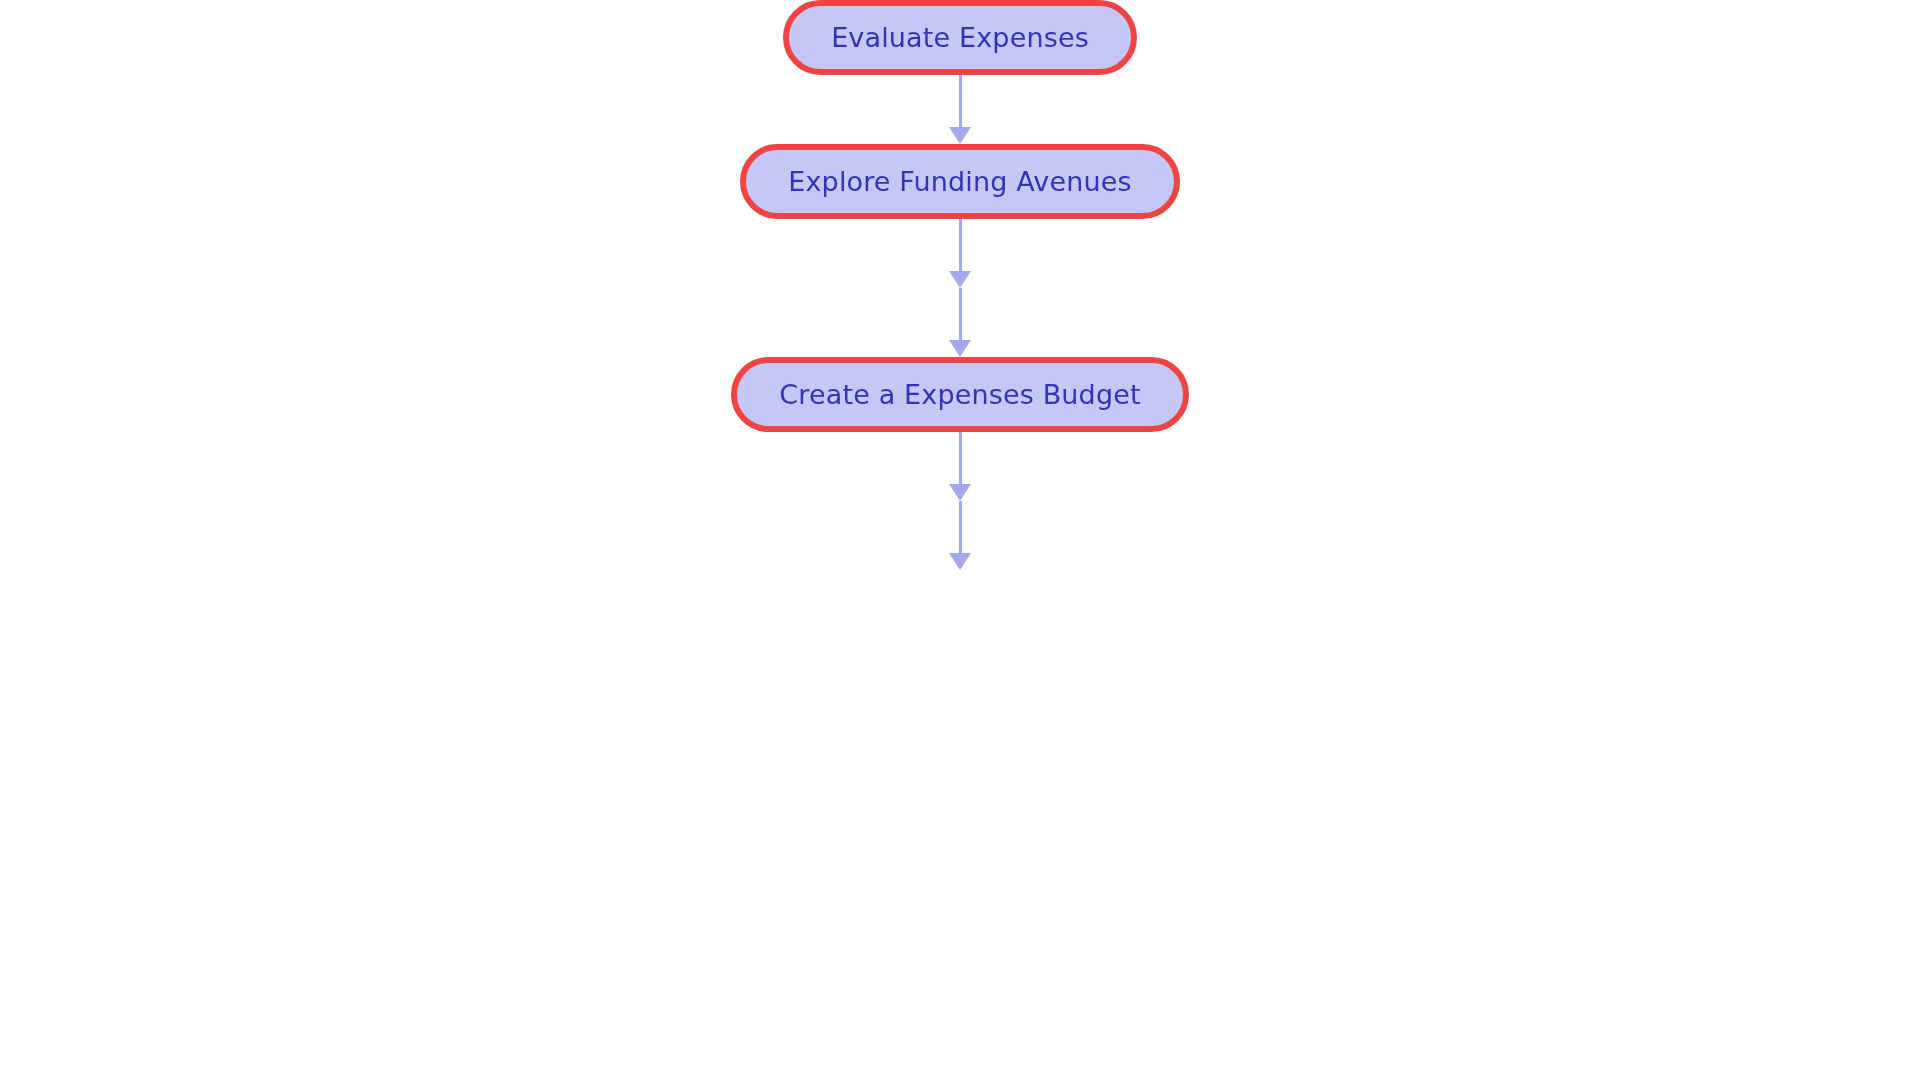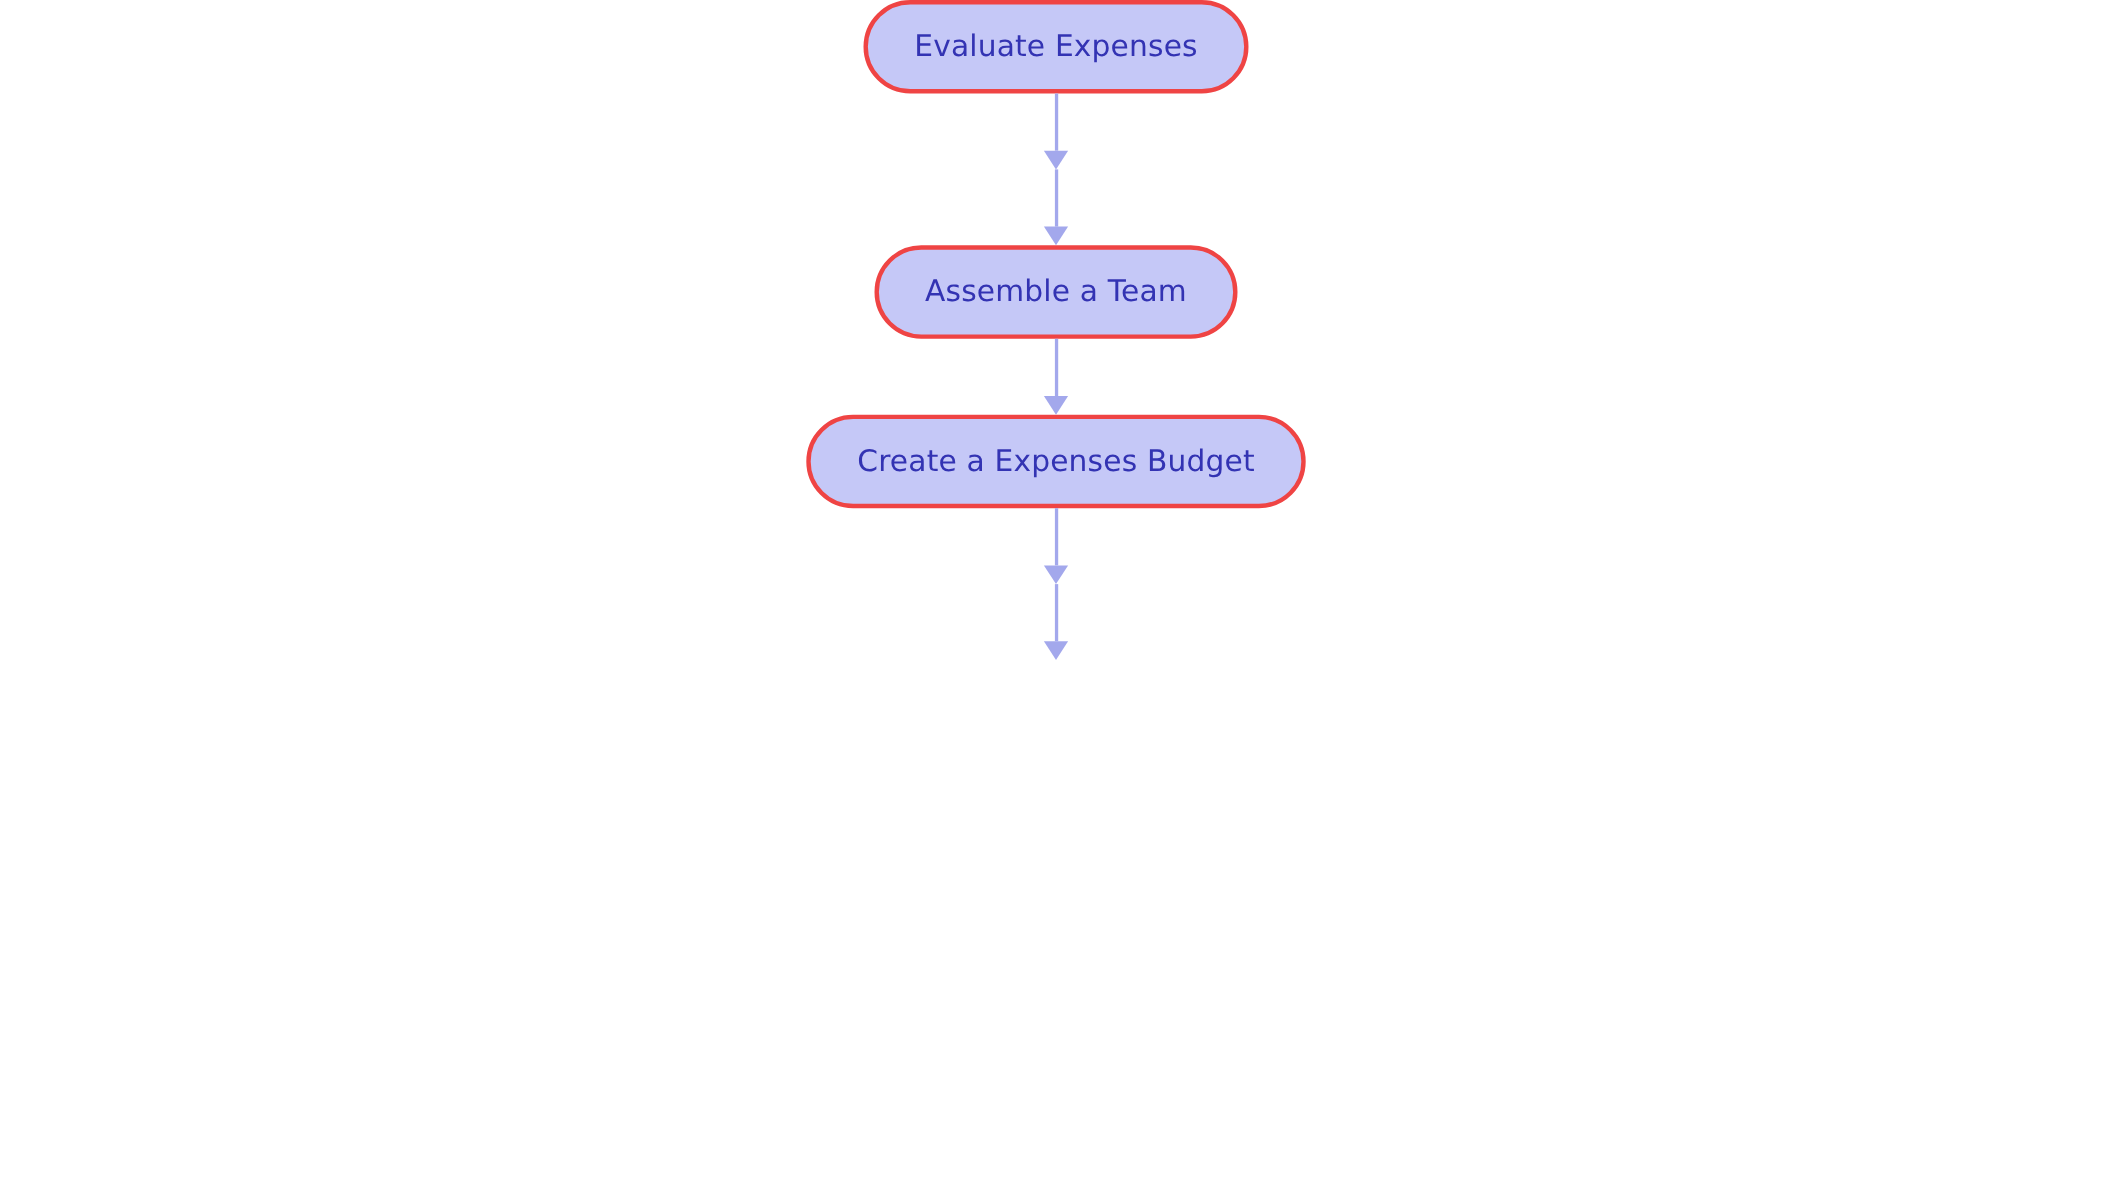--- a/index.html
+++ b/index.html
@@ -21,26 +21,26 @@
     height: 1083px;
     background: #ffffff;
     display: flex;
     flex-direction: column;
     align-items: center;
     justify-content: flex-start;
   }
 
   .flow-node {
     box-sizing: border-box;
-    height: 85px;
+    height: 75px;
     display: flex;
     align-items: center;
     justify-content: center;
     background: #c5c8f7;
-    border: 4px solid #ef4444;
+    border: 6px solid #ef4444;
     border-radius: 44px;
     padding: 0 42px;
     white-space: nowrap;
   }
 
   .flow-node-label {
     font-family: "DejaVu Sans", sans-serif;
     font-size: 27px;
     font-weight: 400;
     color: #3333b3;
@@ -86,31 +86,31 @@
     <div class="flow-node">
       <span class="flow-node-label">Evaluate Expenses</span>
     </div>
   </div>
 
   <div class="flow-connector">
     <div class="flow-connector-line"></div>
     <div class="flow-connector-head"></div>
   </div>
 
+  <div class="node-row">
+    <div class="flow-node">
+      <span class="flow-node-label">Explore Funding Avenues</span>
+    </div>
+  </div>
 
   <div class="flow-connector">
     <div class="flow-connector-line"></div>
     <div class="flow-connector-head"></div>
   </div>
 
-  <div class="node-row">
-    <div class="flow-node">
-      <span class="flow-node-label">Assemble a Team</span>
-    </div>
-  </div>
 
   <div class="flow-connector">
     <div class="flow-connector-line"></div>
     <div class="flow-connector-head"></div>
   </div>
 
   <div class="node-row">
     <div class="flow-node">
       <span class="flow-node-label">Create a Expenses Budget</span>
     </div>

